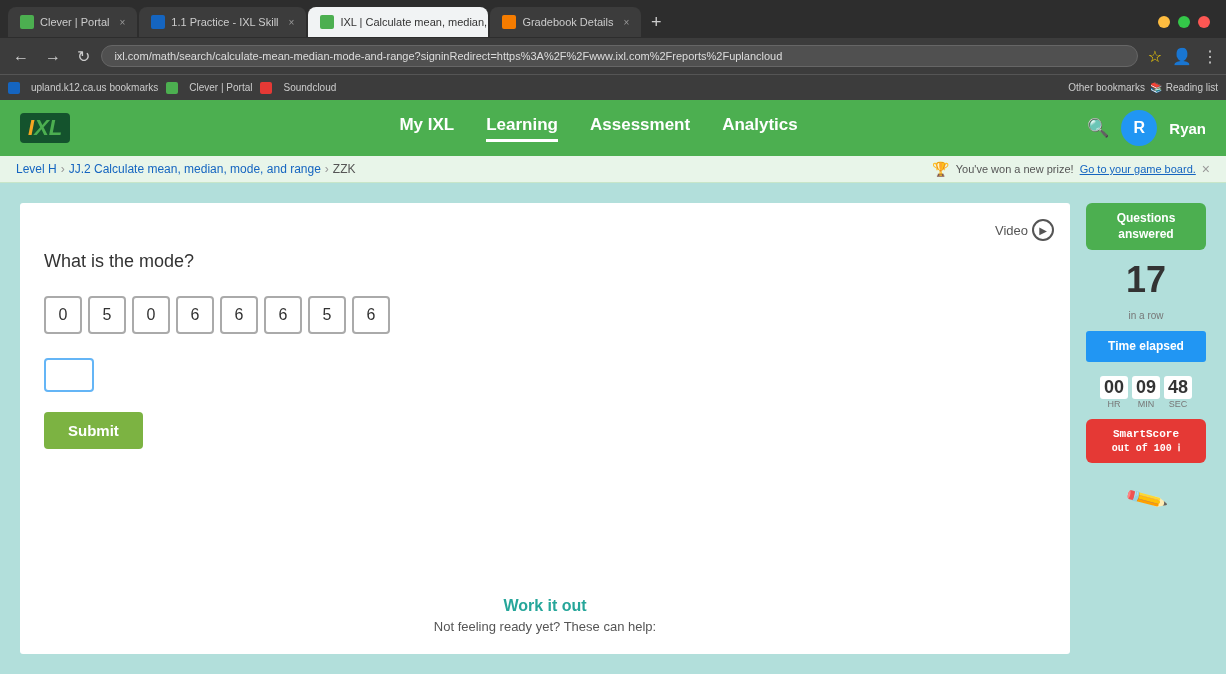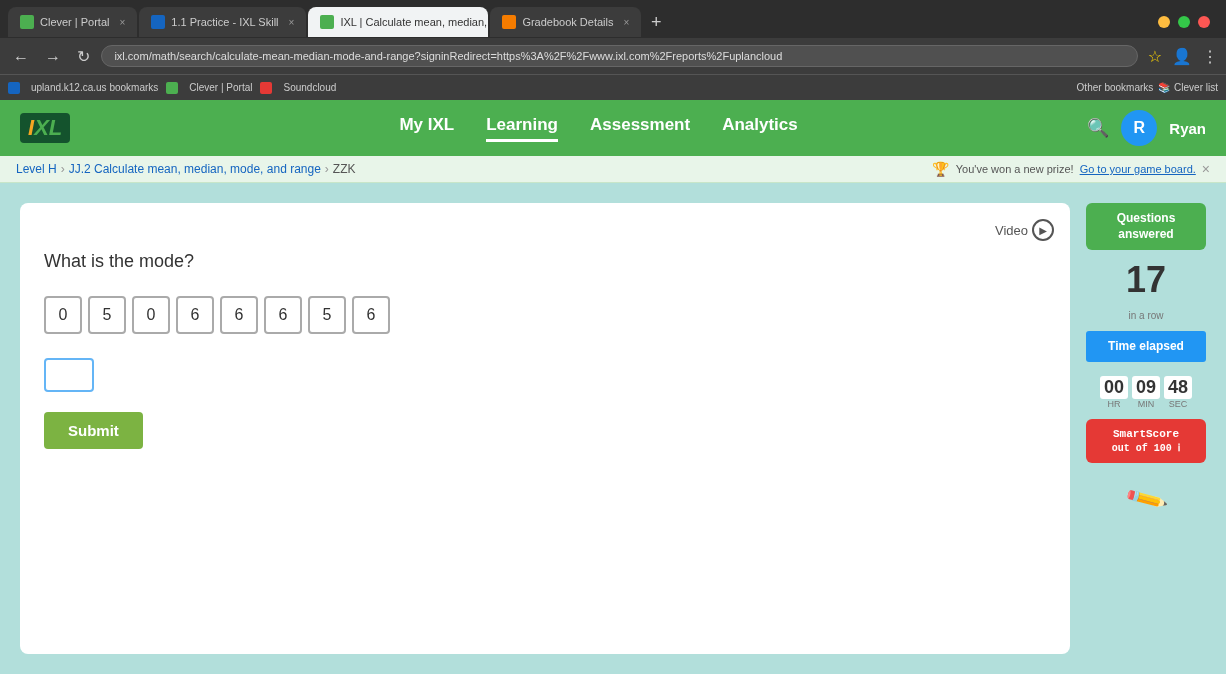--- a/index.html
+++ b/index.html
@@ -247,21 +247,21 @@
       background: #b2dfdb;
       display: flex;
       padding: 20px;
       gap: 16px;
       height: calc(100% - 90px);
     }
 
     
     .question-card {
       background: #fff;
-      border-radius: 8px;
+      border-radius: 3px;
       flex: 1;
       padding: 24px;
       position: relative;
       min-height: 400px;
     }
     .video-btn {
       position: absolute;
       top: 16px;
       right: 16px;
       display: flex;
@@ -484,21 +484,21 @@
     <div class="bookmark-item">
       <div class="bm-icon green"></div>
       <span>Clever | Portal</span>
     </div>
     <div class="bookmark-item">
       <div class="bm-icon red"></div>
       <span>Soundcloud</span>
     </div>
     <div class="other-bookmarks">
       <span>Other bookmarks</span>
-      &nbsp;📚 <span>Clever list</span>
+      &nbsp;📚 <span>Reading list</span>
     </div>
   </div>
 </div>
 
 <div class="ixl-app">
 
   <div class="ixl-nav">
     <div class="ixl-logo">
       <span style="color:#f5a623;">I</span><span>XL</span>
     </div>
@@ -549,20 +549,24 @@
         <div class="number-tile">6</div>
         <div class="number-tile">6</div>
         <div class="number-tile">5</div>
         <div class="number-tile">6</div>
       </div>
 
       <div class="answer-box"></div>
 
       <button class="submit-btn">Submit</button>
 
+      <div class="work-it-out">
+        <div class="work-it-out-title">Work it out</div>
+        <div class="work-it-out-sub">Not feeling ready yet? These can help:</div>
+      </div>
     </div>
 
     <div class="stats-panel">
       <div class="questions-answered-box">
         <span>Questions
 answered</span>
       </div>
       <div class="questions-count">17</div>
       <div class="questions-sub">in a row</div>
 

